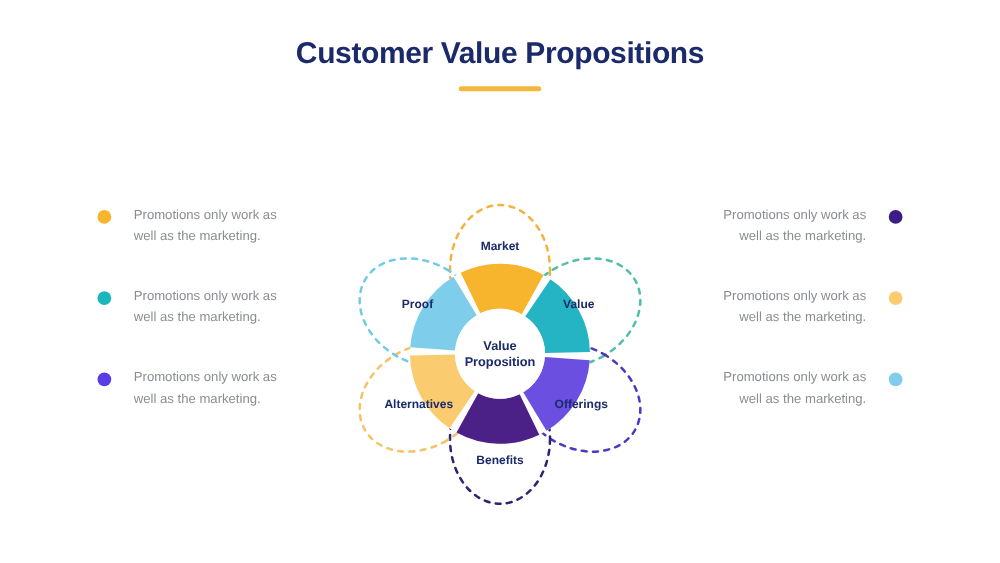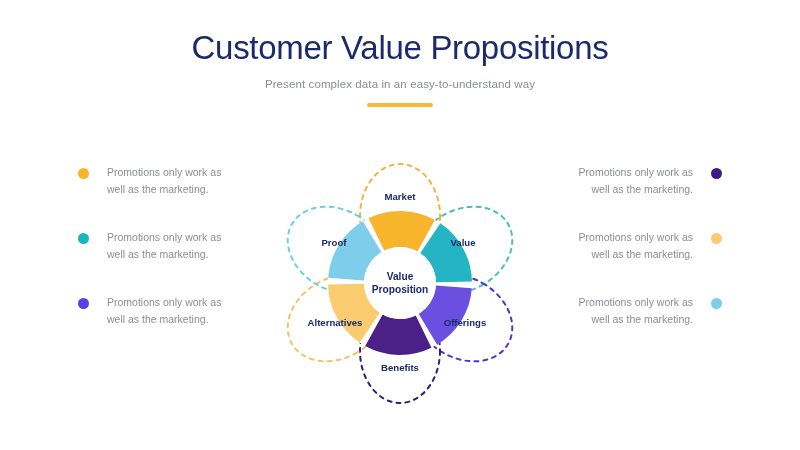--- a/index.html
+++ b/index.html
@@ -7,22 +7,22 @@
   body {
     background:#ffffff;
     font-family:"Liberation Sans", sans-serif;
     overflow:hidden;
     position:relative;
   }
 
   
   .header { width:100%; padding-top:30px; text-align:center; }
   .slide-title {
-    font-size:33px;
-    font-weight:normal;
+    font-size:24px;
+    font-weight:bold;
     color:#1b2a6b;
     letter-spacing:-0.3px;
     line-height:1.1;
   }
   .slide-subtitle {
     margin-top:12px;
     font-size:11.5px;
     color:#8a8d92;
     letter-spacing:0.1px;
   }
@@ -95,21 +95,20 @@
     font-size:10.2px;
     font-weight:bold;
     fill:#1b2a6b;
   }
 </style>
 </head>
 <body>
 
 <div class="header">
   <div class="slide-title">Customer Value Propositions</div>
-  <div class="slide-subtitle">Present complex data in an easy-to-understand way</div>
   <div class="divider" style="background: rgb(242, 185, 60);"></div>
 </div>
 
 <div class="body-row">
 
   <div class="col-left">
     <div class="callout left">
       <span class="bullet" style="background: rgb(247, 181, 45);"></span>
       <span class="callout-text">Promotions only work as well as the marketing.</span>
     </div>

